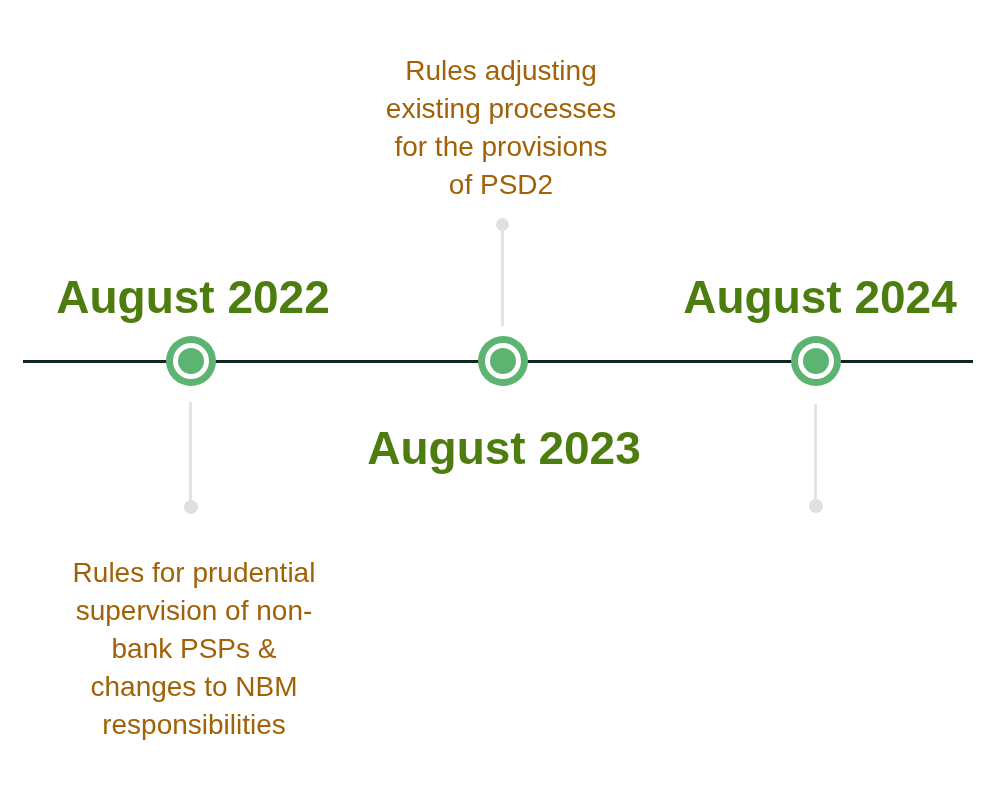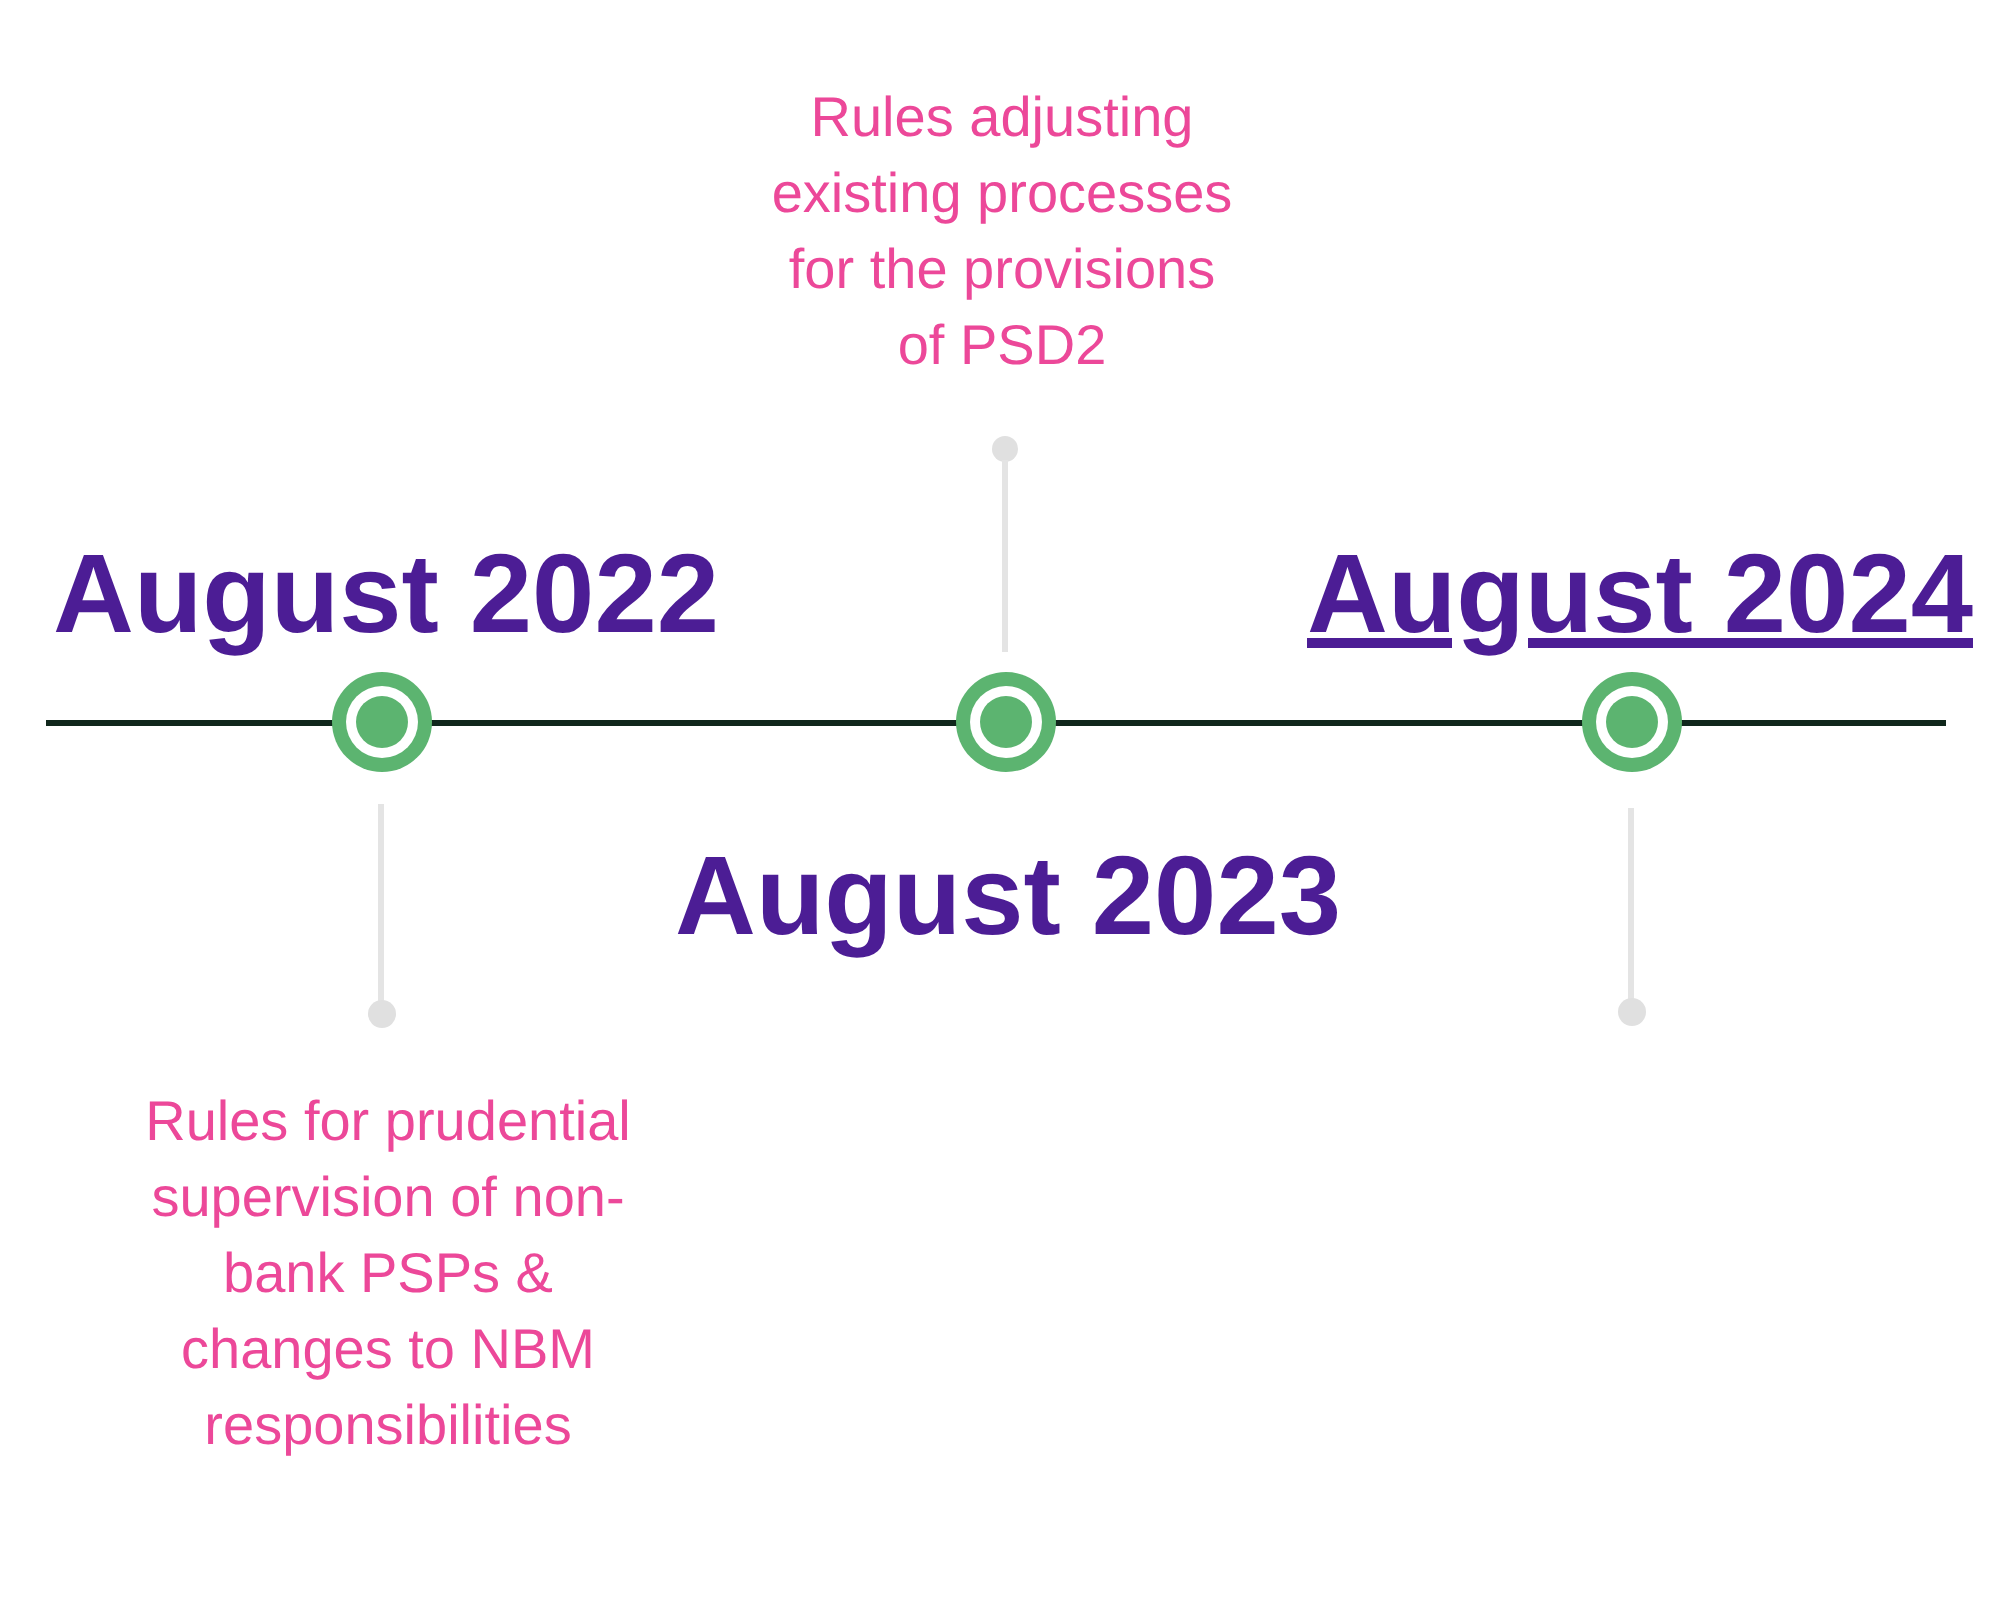--- a/index.html
+++ b/index.html
@@ -55,45 +55,46 @@
   }
   .connector-dot {
     position: absolute;
     border-radius: 50%;
     background: #e0e0e0;
     z-index: 1;
   }
   .date-label {
     position: absolute;
     transform: translateX(-50%);
-    font-size: 56px;
+    font-size: 46px;
     line-height: 46px;
     font-weight: 700;
-    color: #4c1d95;
+    color: #4d7c0f;
     white-space: nowrap;
     letter-spacing: 0px;
   }
   .description {
     position: absolute;
     transform: translateX(-50%);
     width: 340px;
     font-size: 28px;
     line-height: 38px;
-    color: #ec4899;
+    color: #a16207;
     text-align: center;
     white-space: pre-line;
+    margin-top: 12px;
   }
   
   #marker-2022 { left: 166px; top: 336px; }
   #marker-2023 { left: 478px; top: 336px; }
   #marker-2024 { left: 791px; top: 336px; }
 
   #date-2022 { left: 193px; top: 274px; }
   #date-2023 { left: 504px; top: 404px; margin-top: 21px; }
-  #date-2024 { left: 820px; top: 274px; text-decoration: underline; }
+  #date-2024 { left: 820px; top: 274px; }
 
   #connector-2023 { left: 501px; top: 230px; height: 96px; }
   #dot-2023       { left: 496px; top: 218px; width: 13px; height: 13px; }
 
   #connector-2022 { left: 189px; top: 402px; height: 102px; }
   #dot-2022       { left: 184px; top: 500px; width: 14px; height: 14px; }
 
   #connector-2024 { left: 814px; top: 404px; height: 100px; }
   #dot-2024       { left: 809px; top: 499px; width: 14px; height: 14px; }
 

